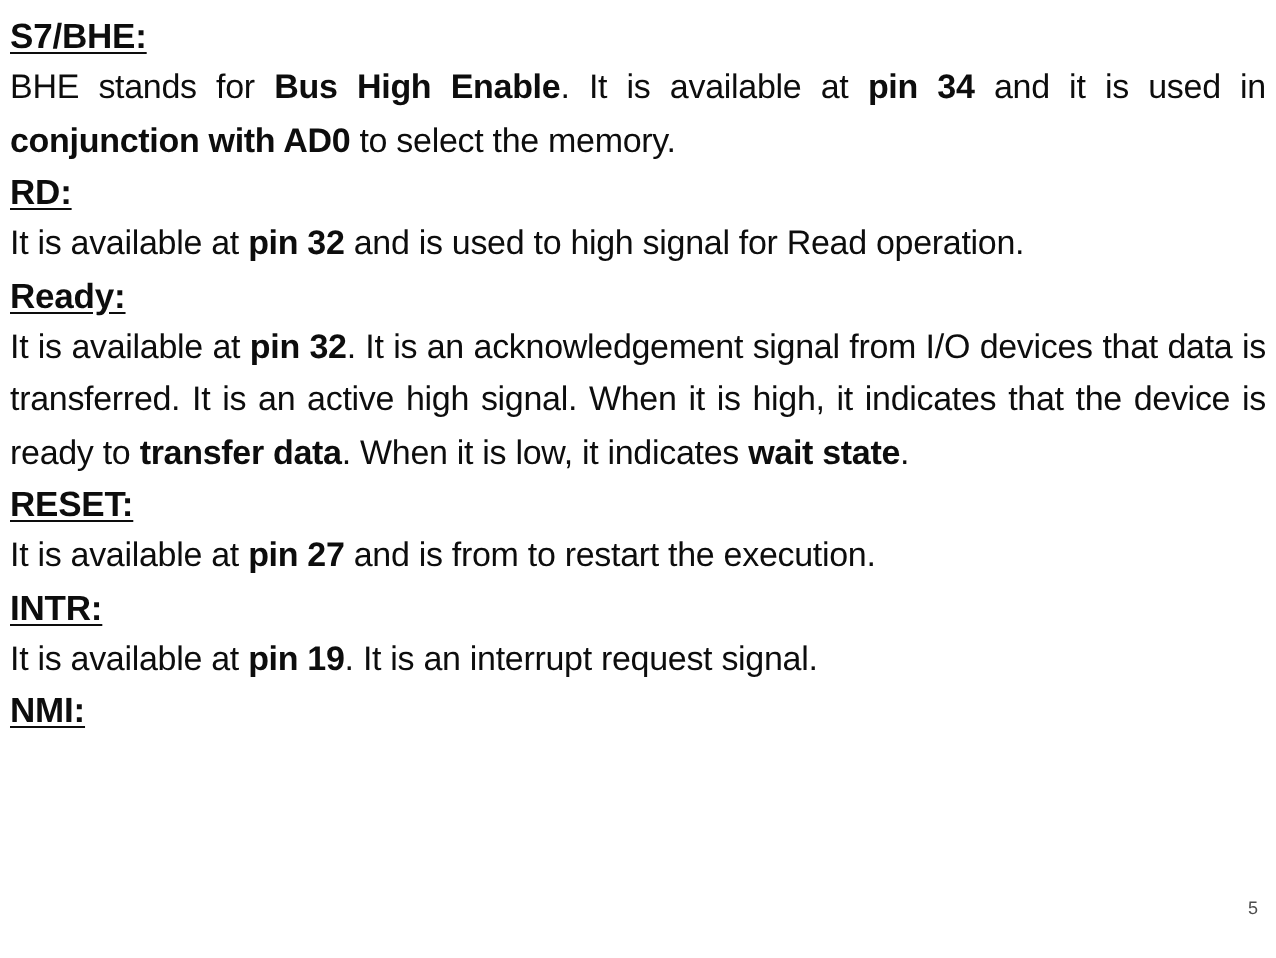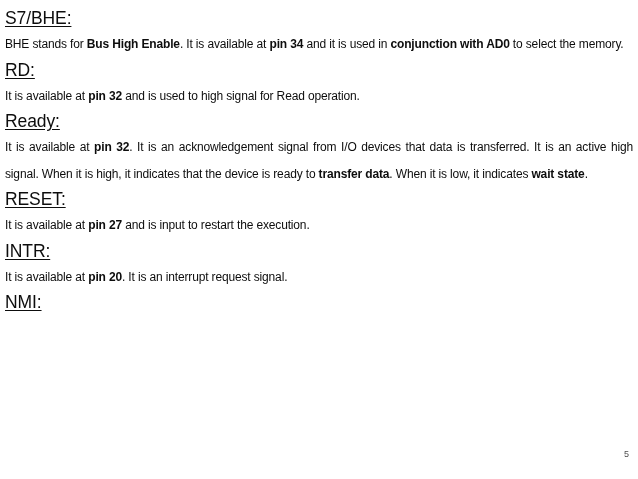--- a/index.html
+++ b/index.html
@@ -20,31 +20,31 @@
     height: 479px;
     background: #ffffff;
     box-sizing: border-box;
     padding: 6px 5px 0 5px;
   }
   .content {
     width: 628px;
   }
   .heading {
     font-size: 17.5px;
-    font-weight: normal;
+    font-weight: bold;
     line-height: 25px;
     text-decoration: underline;
     text-underline-offset: 2px;
     letter-spacing: -0.1px;
     margin: 0;
     display: block;
     width: max-content;
   }
   .para {
-    font-size: 12px;
+    font-size: 17px;
     font-weight: normal;
     line-height: 26.5px;
     text-align: justify;
     text-justify: inter-word;
     margin: 0;
     letter-spacing: -0.15px;
     word-spacing: 0px;
   }
   .para.j {
     text-align-last: left;
@@ -78,26 +78,26 @@
       <span>It is available at </span><b>pin 32</b><span> and is used to high signal for Read operation.</span>
     </p>
 
     <h2 class="heading">Ready:</h2>
     <p class="para j">
       <span>It is available at </span><b>pin 32</b><span>. It is an acknowledgement signal from I/O devices that data is transferred. It is an active high signal. When it is high, it indicates that the device is ready to </span><b>transfer data</b><span>. When it is low, it indicates </span><b>wait state</b><span>.</span>
     </p>
 
     <h2 class="heading">RESET:</h2>
     <p class="para">
-      <span>It is available at </span><b>pin 27</b><span> and is input to restart the execution.</span>
+      <span>It is available at </span><b>pin 27</b><span> and is from to restart the execution.</span>
     </p>
 
     <h2 class="heading">INTR:</h2>
     <p class="para">
-      <span>It is available at </span><b>pin 20</b><span>. It is an interrupt request signal.</span>
+      <span>It is available at </span><b>pin 19</b><span>. It is an interrupt request signal.</span>
     </p>
 
     <h2 class="heading">NMI:</h2>
 
   </div>
 
   <div class="pagenum">5</div>
 </div>
 
 </body></html>

